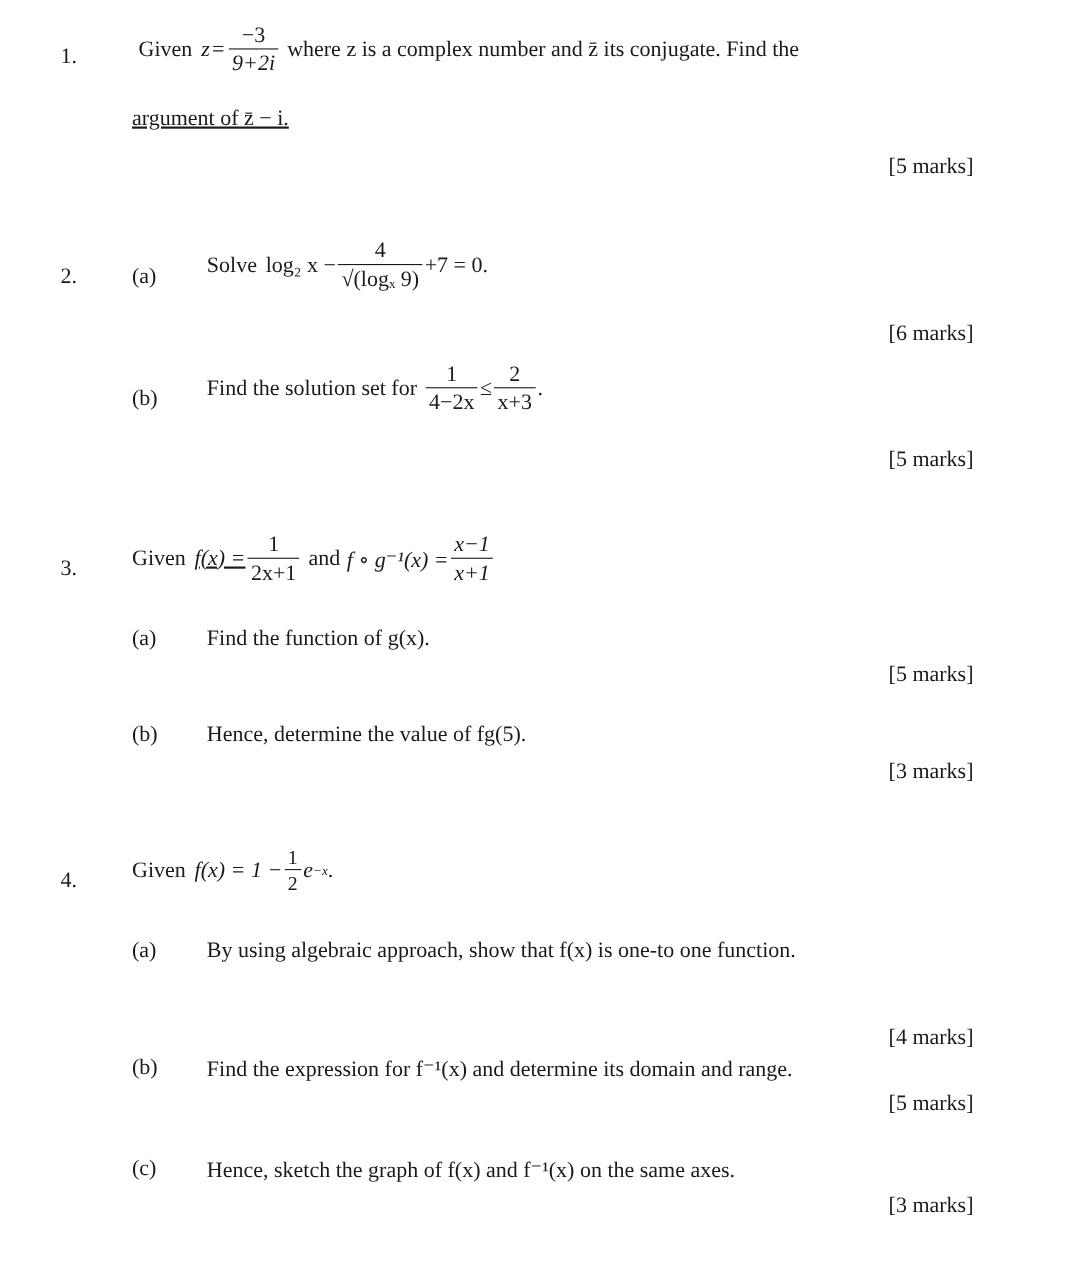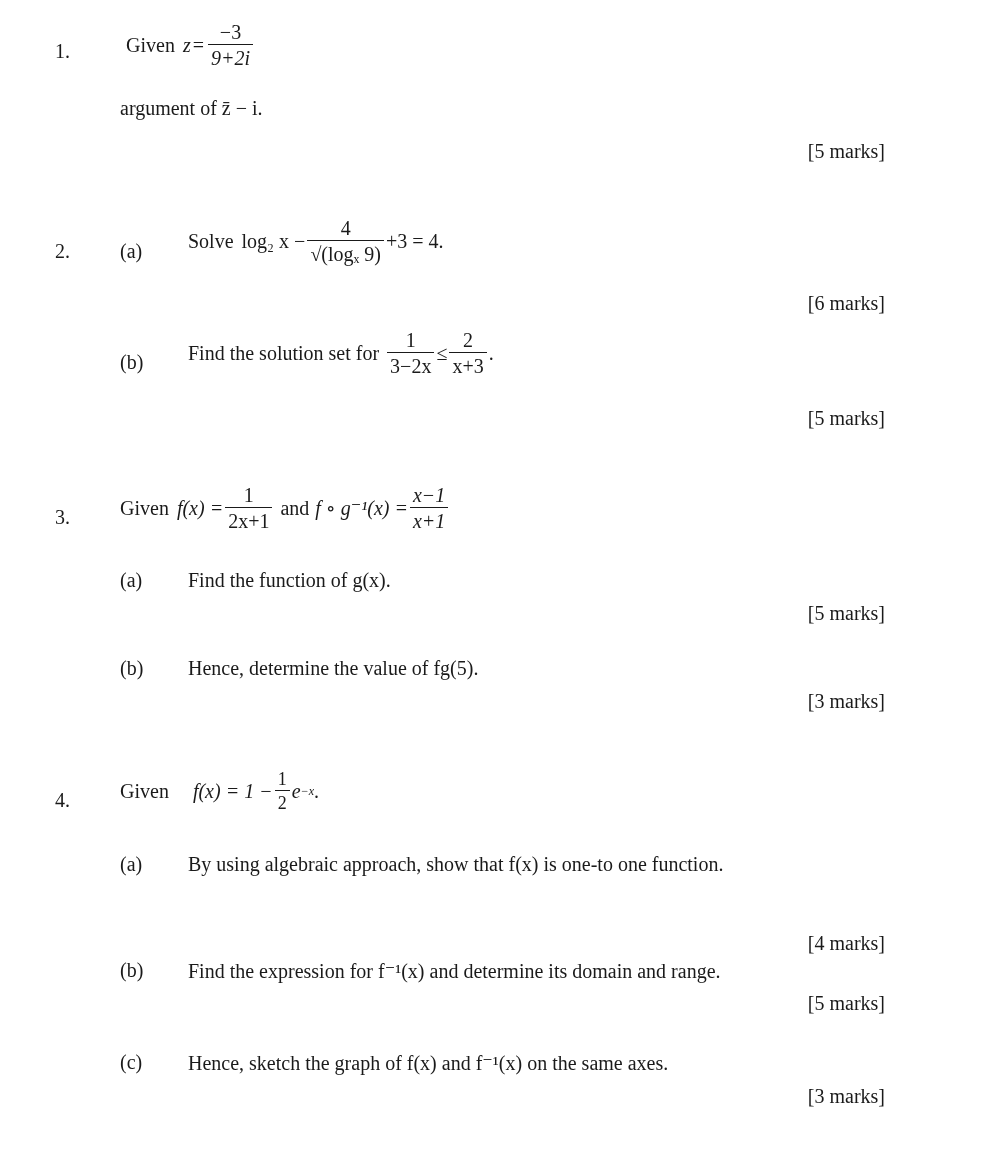--- a/index.html
+++ b/index.html
@@ -26,57 +26,58 @@
 
 <div class="abs qnum" style="top:40px;">1.</div>
 <div class="abs row" style="left:126px; top:22px;">
   <span>Given</span>
   <span style="margin-left:8px;" class="m">z</span>
   <span style="margin:0 2px;">=</span>
   <span class="frac">
     <span class="num">−3</span>
     <span class="den m">9+2i</span>
   </span>
+  <span style="margin-left:6px;">where z is a complex number and z̄ its conjugate. Find the</span>
 </div>
-<div class="abs" style="left:120px; top:97px;">argument of z̄ − i.</div>
+<div class="abs" style="left:120px; top:97px;text-decoration:underline;">argument of z̄ − i.</div>
 <div class="abs marks" style="top:140px;">[5 marks]</div>
 
 <div class="abs qnum" style="top:240px;">2.</div>
 <div class="abs sub-label" style="top:240px;">(a)</div>
 <div class="abs row" style="left:188px; top:218px;">
   <span>Solve</span>
   <span style="margin-left:8px;">log₂ x −</span>
   <span class="frac">
     <span class="num">4</span>
     <span class="den">√(logₓ 9)</span>
   </span>
-  <span>+3 = 4.</span>
+  <span>+7 = 0.</span>
 </div>
 <div class="abs marks" style="top:292px;">[6 marks]</div>
 
 <div class="abs sub-label" style="top:351px;">(b)</div>
 <div class="abs row" style="left:188px; top:330px;">
   <span>Find the solution set for</span>
   <span class="frac" style="margin-left:8px;">
     <span class="num">1</span>
-    <span class="den">3−2x</span>
+    <span class="den">4−2x</span>
   </span>
   <span>≤</span>
   <span class="frac">
     <span class="num">2</span>
     <span class="den">x+3</span>
   </span>
   <span>.</span>
 </div>
 <div class="abs marks" style="top:407px;">[5 marks]</div>
 
 <div class="abs qnum" style="top:506px;">3.</div>
 <div class="abs row" style="left:120px; top:485px;">
   <span>Given</span>
-  <span class="m" style="margin-left:8px;">f(x) =</span>
+  <span class="m" style="margin-left:8px;text-decoration:underline;">f(x) =</span>
   <span class="frac">
     <span class="num">1</span>
     <span class="den">2x+1</span>
   </span>
   <span style="margin:0 6px;">and</span>
   <span class="m">f ∘ g⁻¹(x) =</span>
   <span class="frac">
     <span class="num m">x−1</span>
     <span class="den m">x+1</span>
   </span>
@@ -86,21 +87,21 @@
 <div class="abs sub-text" style="top:569px;">Find the function of g(x).</div>
 <div class="abs marks" style="top:602px;">[5 marks]</div>
 
 <div class="abs sub-label" style="top:657px;">(b)</div>
 <div class="abs sub-text" style="top:657px;">Hence, determine the value of fg(5).</div>
 <div class="abs marks" style="top:690px;">[3 marks]</div>
 
 <div class="abs qnum" style="top:789px;">4.</div>
 <div class="abs row" style="left:120px; top:770px;">
   <span>Given</span>
-  <span class="m" style="margin-left:24px;">f(x) = 1 −</span>
+  <span class="m" style="margin-left:8px;">f(x) = 1 −</span>
   <span class="frac small">
     <span class="num">1</span>
     <span class="den">2</span>
   </span>
   <span class="m">e</span>
     <span class="sup m">−x</span>
     <span>.</span>
 </div>
 
 <div class="abs sub-label" style="top:853px;">(a)</div>

